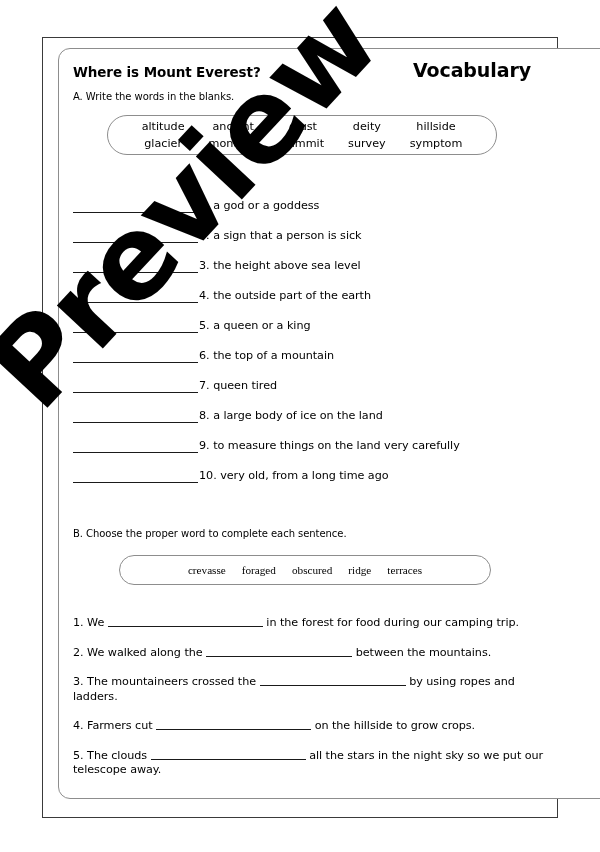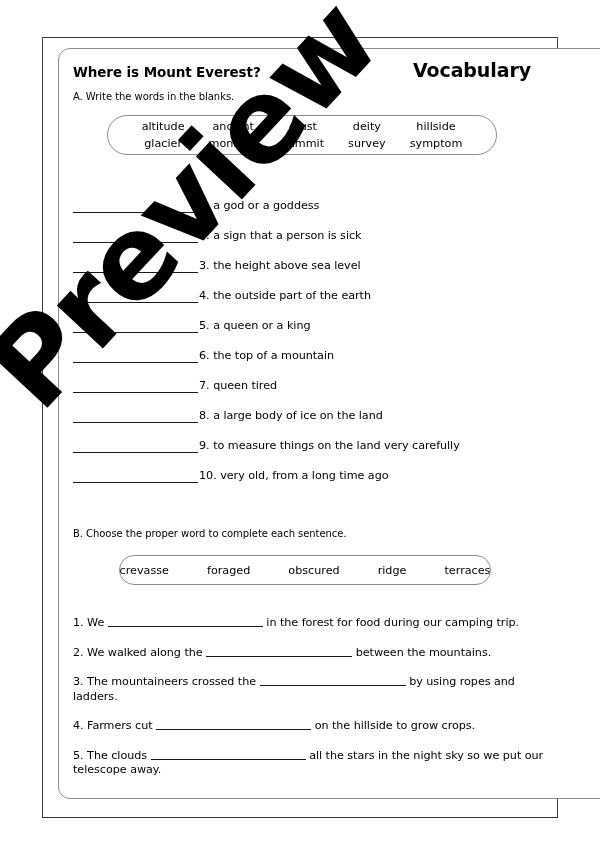--- a/index.html
+++ b/index.html
@@ -91,21 +91,22 @@
     gap: 2px;
   }
   .wb-word {
     font-size: 11.2px;
     line-height: 15px;
     white-space: nowrap;
   }
   .wordbank-row-single {
     display: flex;
     align-items: flex-start;
-    gap: 38px;
+    gap: 16px;
+    font-family: Liberation Serif, serif;
   }
 
   
   #list-a {
     position: absolute;
     left: 14px;
     top: 150px;
     width: 460px;
   }
   .defn-row {

